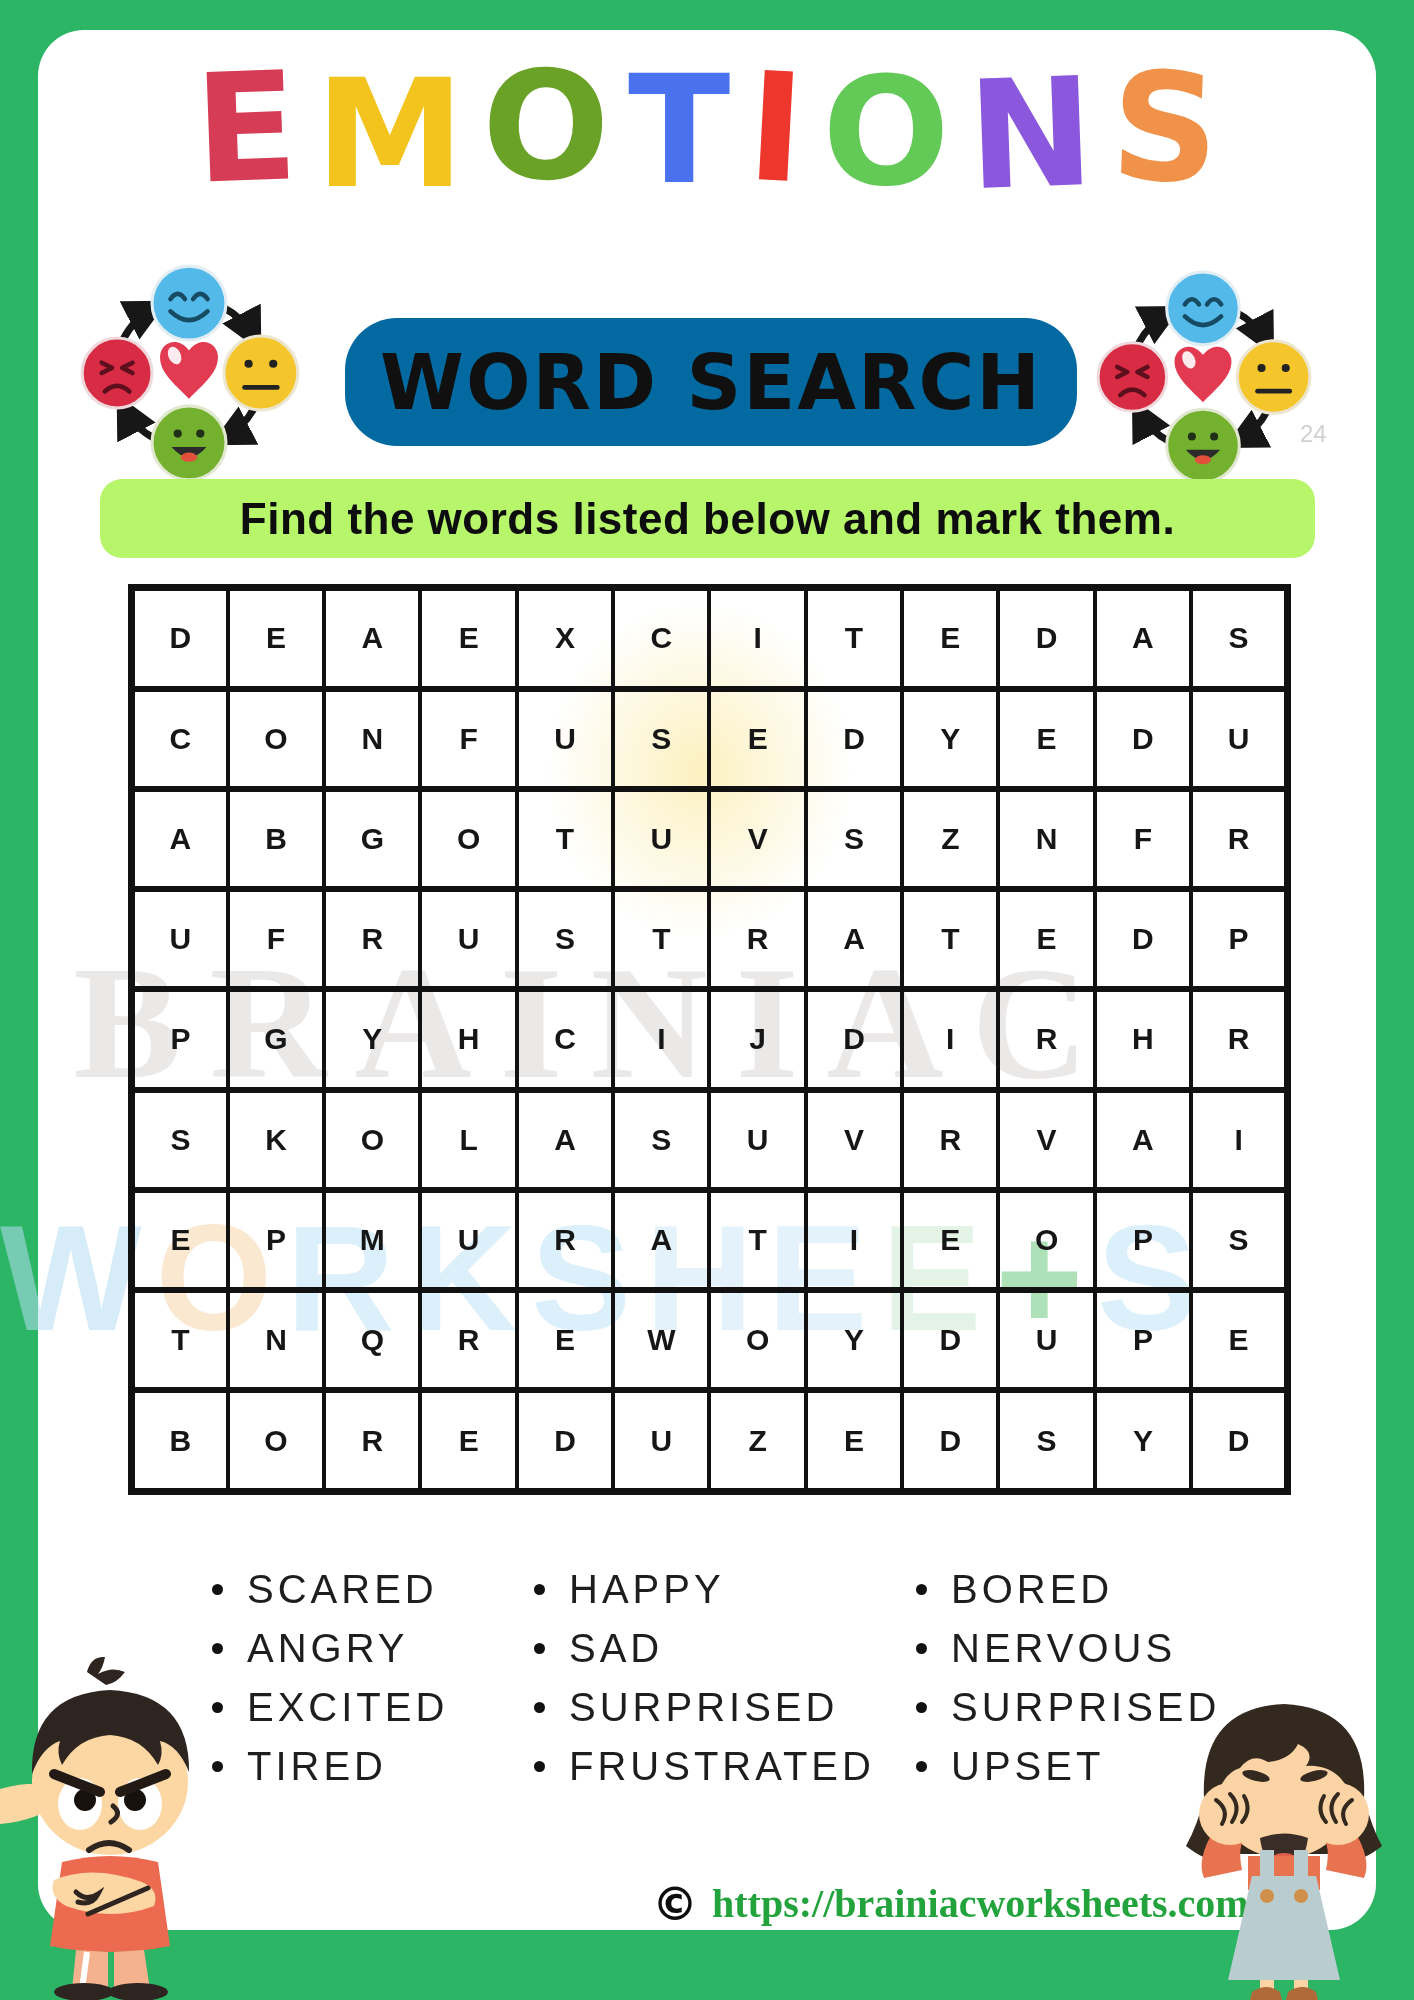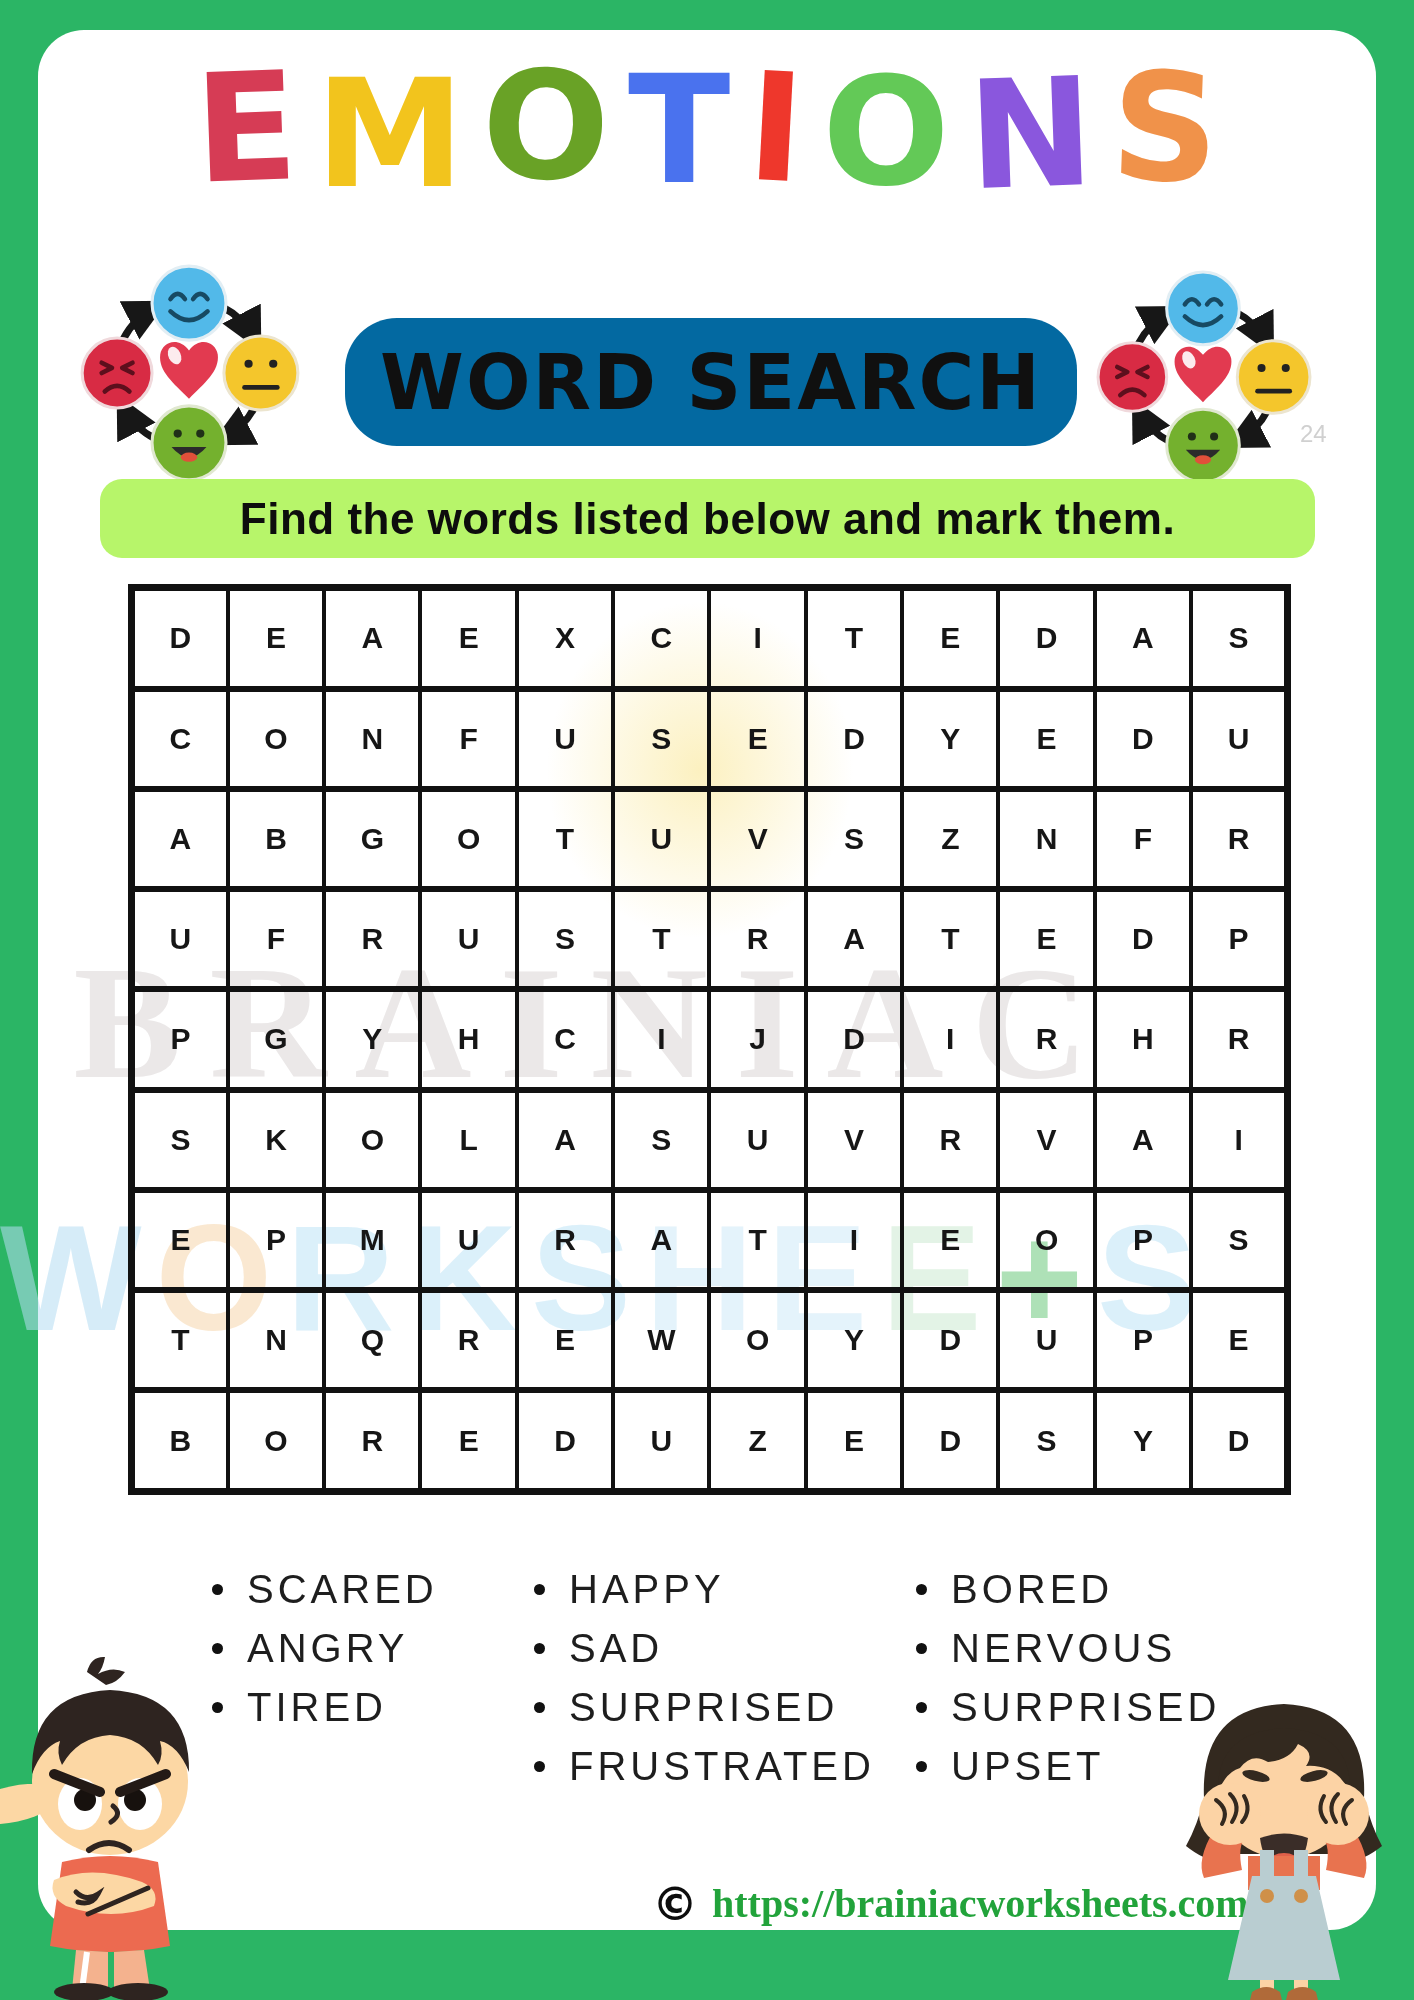--- a/index.html
+++ b/index.html
@@ -311,20 +311,24 @@
 
   <div class="words">
       <ul class="word-col">
         <li class="word-item">
           <span class="bullet"></span>
           <span>SCARED</span>
         </li>
         <li class="word-item">
           <span class="bullet"></span>
           <span>ANGRY</span>
+        </li>
+        <li class="word-item">
+          <span class="bullet"></span>
+          <span>EXCITED</span>
         </li>
         <li class="word-item">
           <span class="bullet"></span>
           <span>TIRED</span>
         </li>
       </ul>
       <ul class="word-col">
         <li class="word-item">
           <span class="bullet"></span>
           <span>HAPPY</span>

